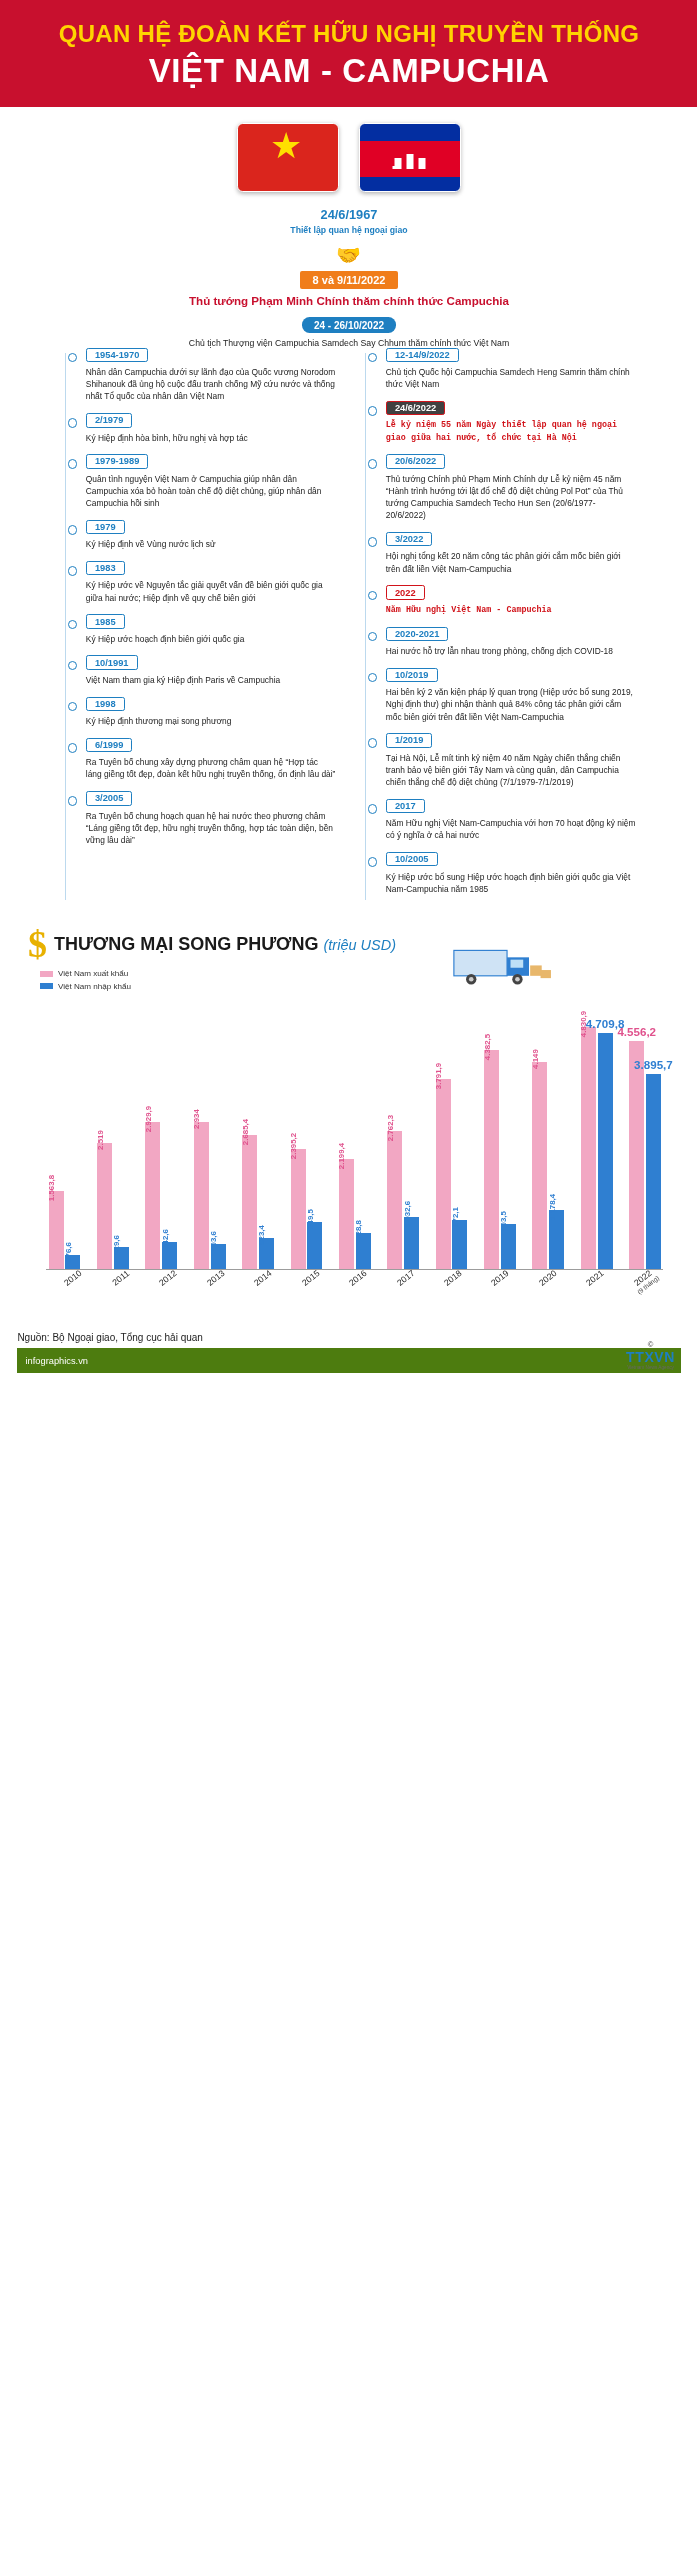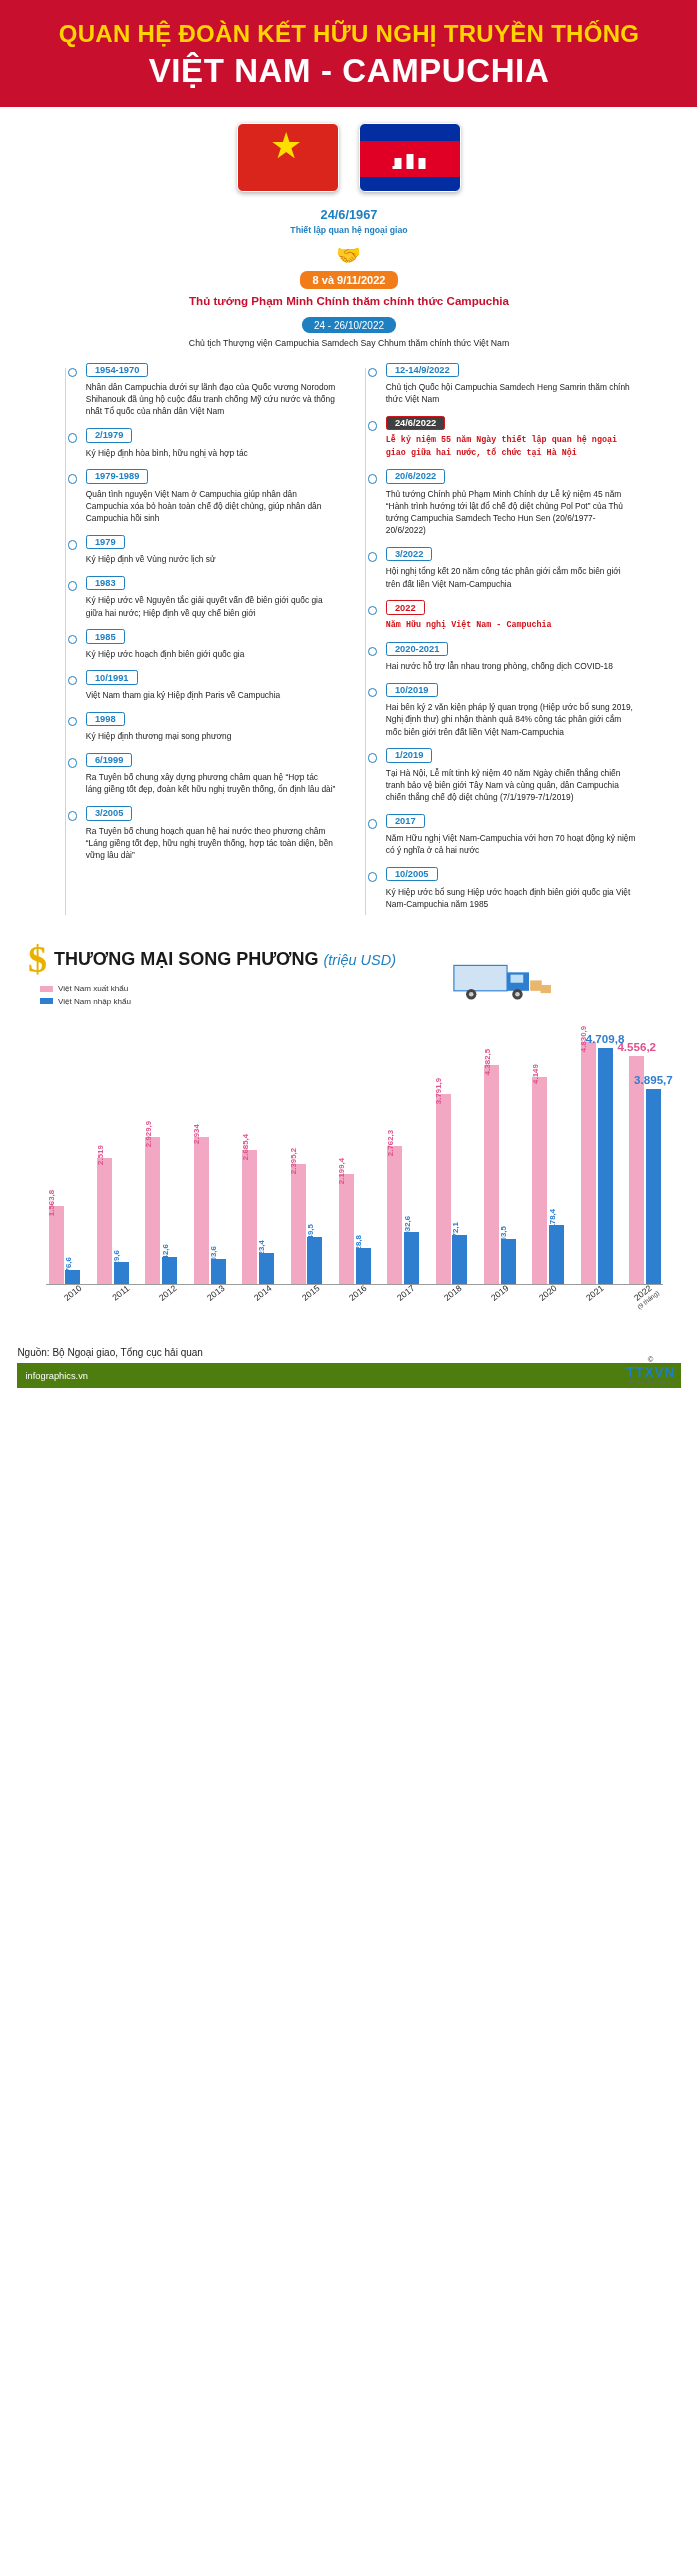--- a/index.html
+++ b/index.html
@@ -93,43 +93,42 @@
     font-size:8.7px; font-weight:bold; color:#1e7fc1; margin-top:2.9px;
   }
   .handshake { font-size:20px; margin:8.1px 0 3.5px; }
   .pill-orange {
     display:inline-block;
     background:#f07d1a;
     color:#fff;
     font-weight:bold;
     font-size:11px;
     padding:2.9px 12.8px;
-    border-radius:7px;
+    border-radius:2px;
   }
   .red-line {
     color:#c8102e; font-weight:bold; font-size:11.6px; margin-top:5.2px;
   }
   .pill-blue {
     display:inline-block;
     background:#1e7fc1;
     color:#fff;
-    font-weight:normal;
+    font-weight:bold;
     font-size:10px;
     padding:2.3px 11.6px;
     border-radius:7.6px;
     margin-top:10.5px;
   }
   .plain-line { font-size:8.7px; margin-top:4.7px; color:#222; }
 
   
   .timeline-wrap {
     display:flex;
     justify-content:center;
     gap:27px;
-    margin-top:15px;
     padding:0 23px;
   }
   .tl-col { width:273px; position:relative; padding-left:10.5px; }
   .tl-col:before {
     content:"";
     position:absolute;
     left:2.3px; top:5.8px; bottom:5.8px;
     width:1.7px;
     background:#bcd9ee;
   }

